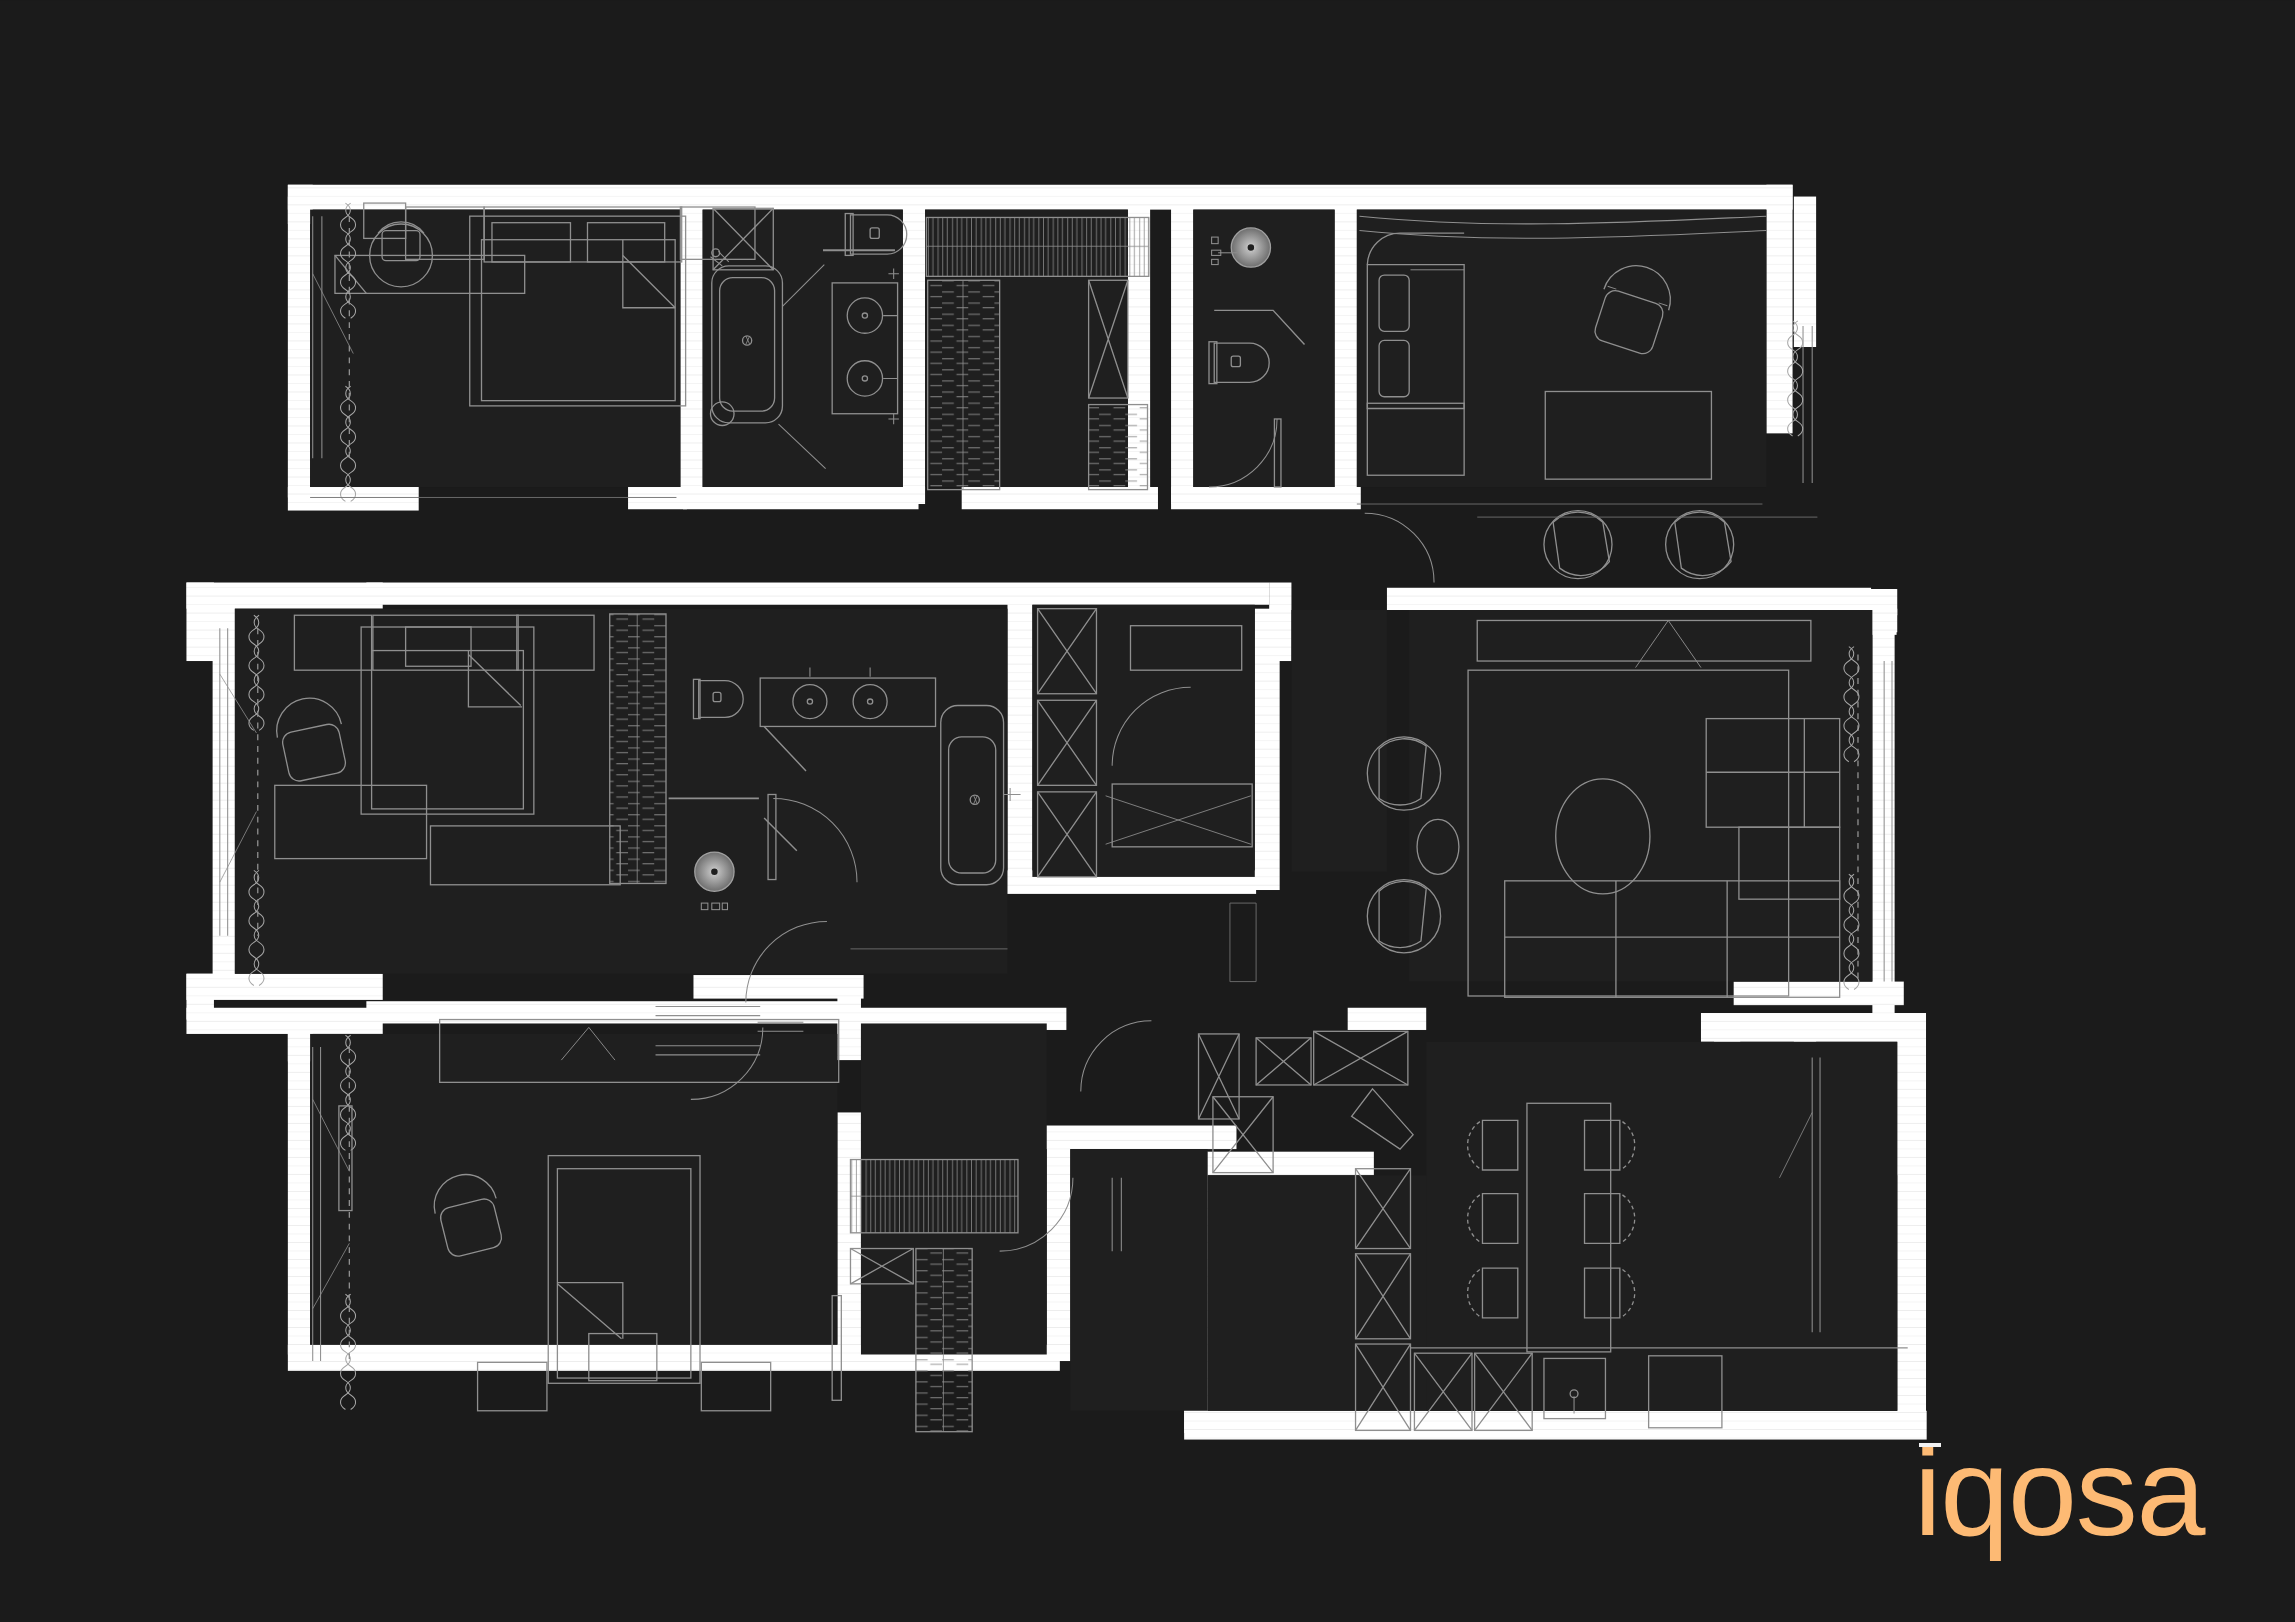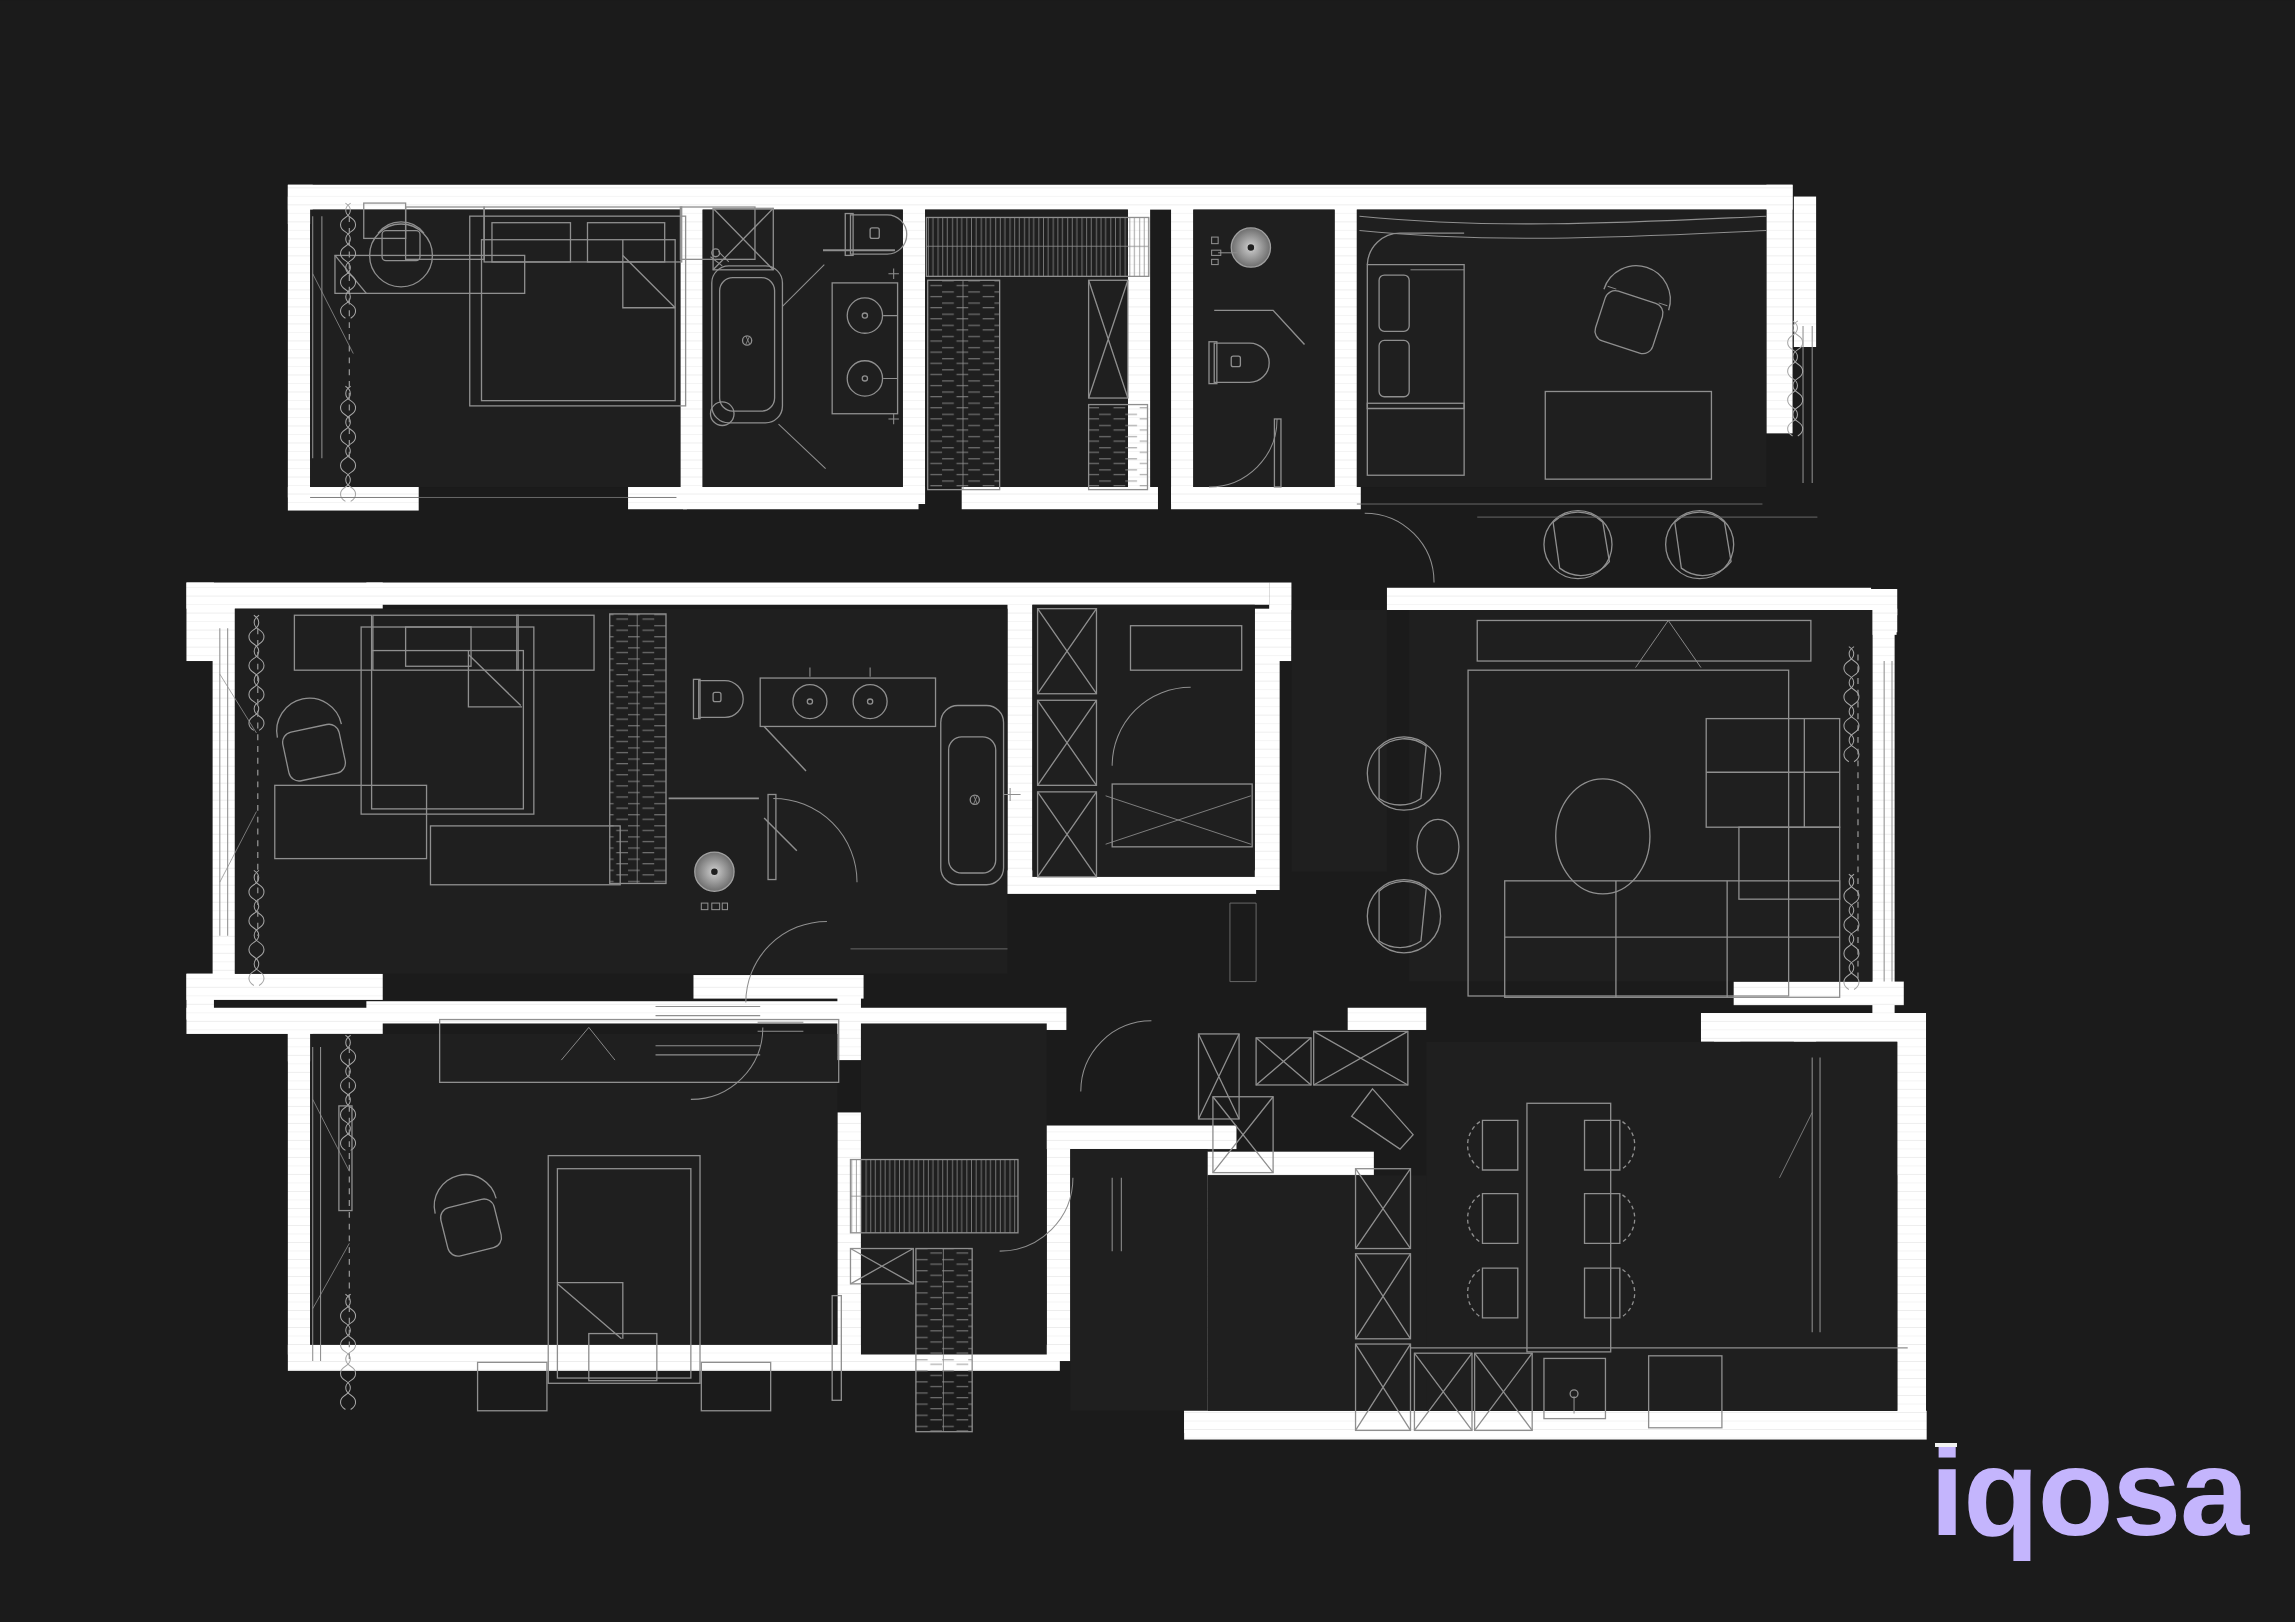--- a/index.html
+++ b/index.html
@@ -2,26 +2,25 @@
 <html style="font-size:10.5px"><head>
 <meta charset="utf-8">
 <style>
   html,body{margin:0;padding:0;background:#1b1b1b;}
   body{width:2295px;height:1623px;overflow:hidden;
        font-family:"Liberation Sans",sans-serif;}
   #stage{position:relative;width:2295px;height:1623px;background:#1b1b1b;}
   svg{position:absolute;left:0;top:0;}
   .brand{
     position:absolute;
-    color:#c4b5fd;
+    color:#fdba74;
     font-family:"Liberation Sans",sans-serif;
-    font-weight:700;
+    font-weight:400;
     letter-spacing:-0.01em;
     user-select:none;
-    margin-left:16px;
   }
   .brand .bar{
     position:absolute;
     background:#f2f2f2;
   }
 </style>
 </head>
 <body>
 
 <div id="stage">

